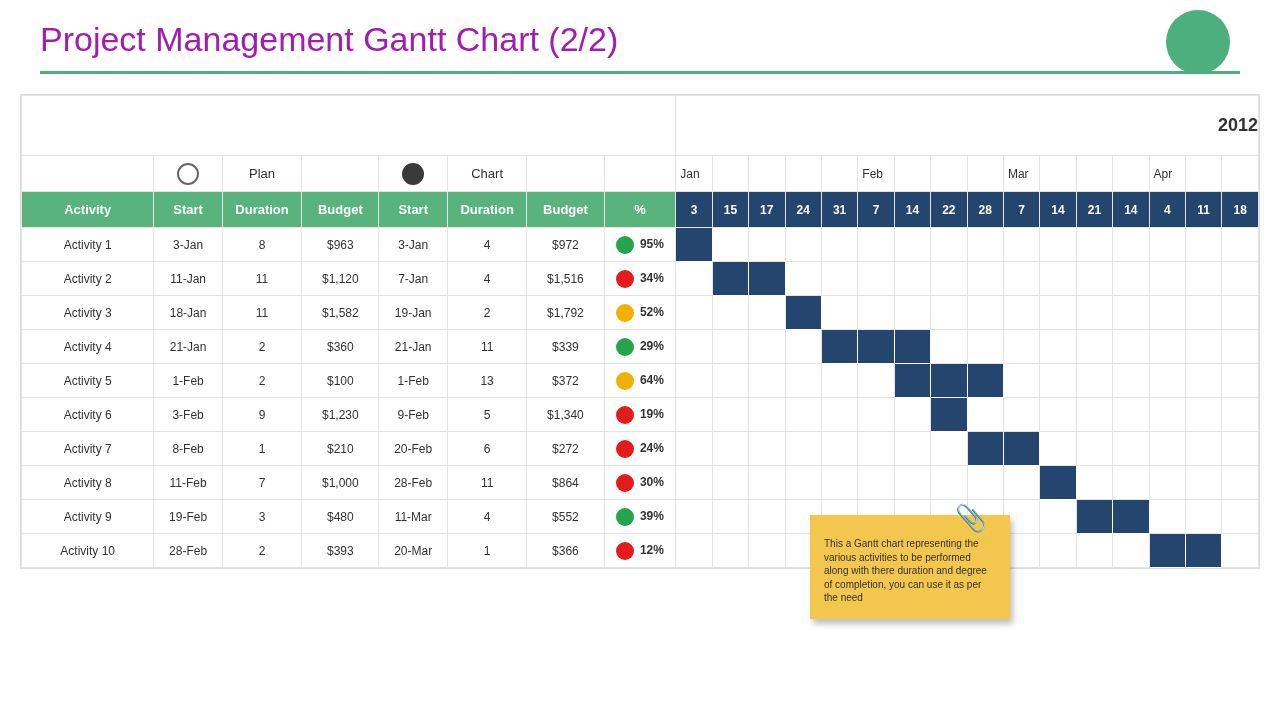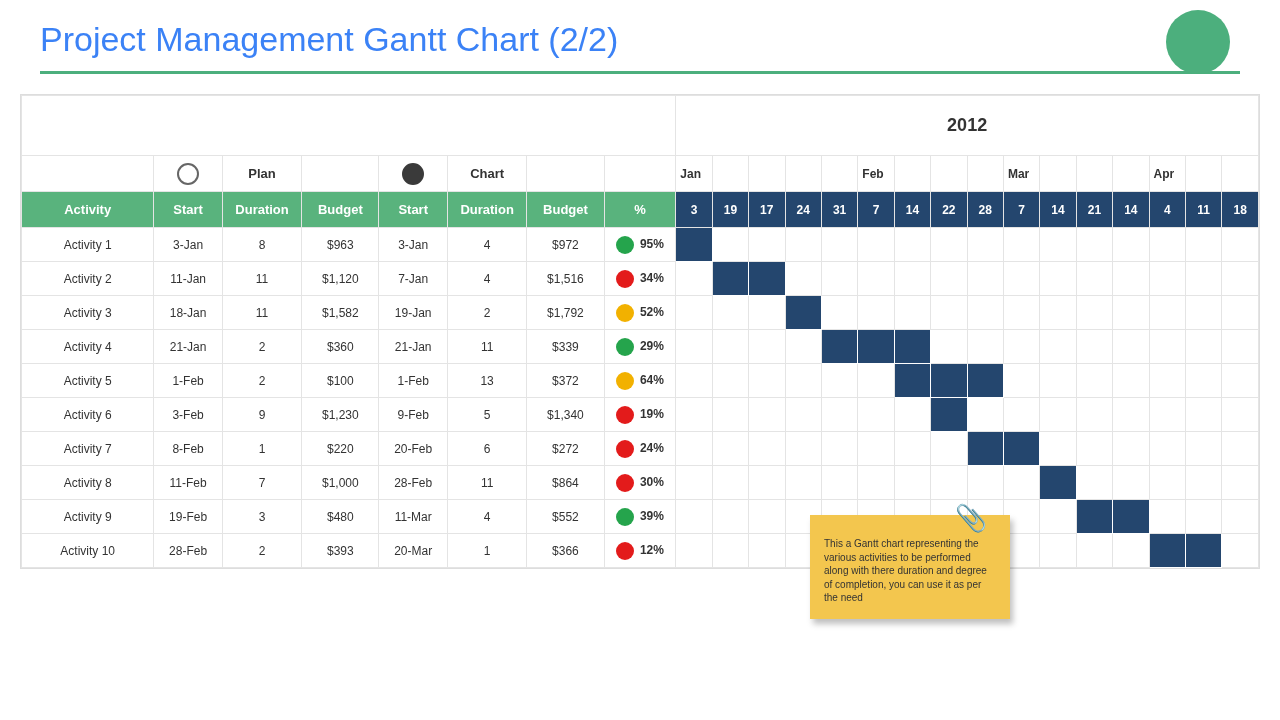--- a/index.html
+++ b/index.html
@@ -11,21 +11,21 @@
     height: 720px;
     overflow: hidden;
     position: relative;
   }
   .title-bar {
     padding: 20px 40px 0 40px;
     position: relative;
   }
   .title {
     font-size: 34px;
-    color: #3b82f6;
+    color: #a21caf;
     font-weight: 400;
     margin: 0 0 12px 0;
   }
   .title-underline {
     height: 3px;
     background: #4caf7d;
   }
   .circle-decoration {
     position: absolute;
     right: 50px;
@@ -59,35 +59,36 @@
   .col-bud      { width: 70px; }
   .col-pct      { width: 65px; }
   .col-day      { width: 33px; }
 
   
   .year-cell {
     font-size: 18px;
     font-weight: bold;
     color: #333;
     height: 60px;
+    text-align: right;
   }
   .month-cell {
     font-size: 12px;
-    font-weight: bold;
+    font-weight: normal;
     text-align: left;
     padding-left: 4px;
     color: #333;
   }
   .legend-circle {
     width: 22px; height: 22px; border-radius: 50%;
     display: inline-block; vertical-align: middle;
     border: 2px solid #666;
   }
   .legend-circle.solid { background:#3a3a3a; border-color:#3a3a3a; }
-  .legend-label { font-size: 13px; font-weight: bold; color:#333; }
+  .legend-label { font-size: 13px; font-weight: normal; color:#333; }
 
   
   .hdr {
     background: #59b37d;
     color: #fff;
     font-weight: bold;
     font-size: 13px;
     height: 30px;
   }
   .hdr-day {
@@ -205,21 +206,21 @@
         <th>Activity</th>
         <th>Start</th>
         <th>Duration</th>
         <th>Budget</th>
         <th>Start</th>
         <th>Duration</th>
         <th>Budget</th>
         <th>%</th>
 
       <th class="hdr-day">3</th>
-          <th class="hdr-day">19</th>
+          <th class="hdr-day">15</th>
           <th class="hdr-day">17</th>
           <th class="hdr-day">24</th>
           <th class="hdr-day">31</th>
           <th class="hdr-day">7</th>
           <th class="hdr-day">14</th>
           <th class="hdr-day">22</th>
           <th class="hdr-day">28</th>
           <th class="hdr-day">7</th>
           <th class="hdr-day">14</th>
           <th class="hdr-day">21</th>
@@ -383,21 +384,21 @@
           <td></td>
           <td></td>
           <td></td>
           <td></td>
           <td></td>
         </tr>
         <tr class="data">
           <td>Activity 7</td>
           <td>8-Feb</td>
           <td>1</td>
-          <td>$220</td>
+          <td>$210</td>
           <td>20-Feb</td>
           <td>6</td>
           <td>$272</td>
           <td class="pct-cell"><span class="status red"></span><span class="pct-text">24%</span></td>
           <td></td>
           <td></td>
           <td></td>
           <td></td>
           <td></td>
           <td></td>

